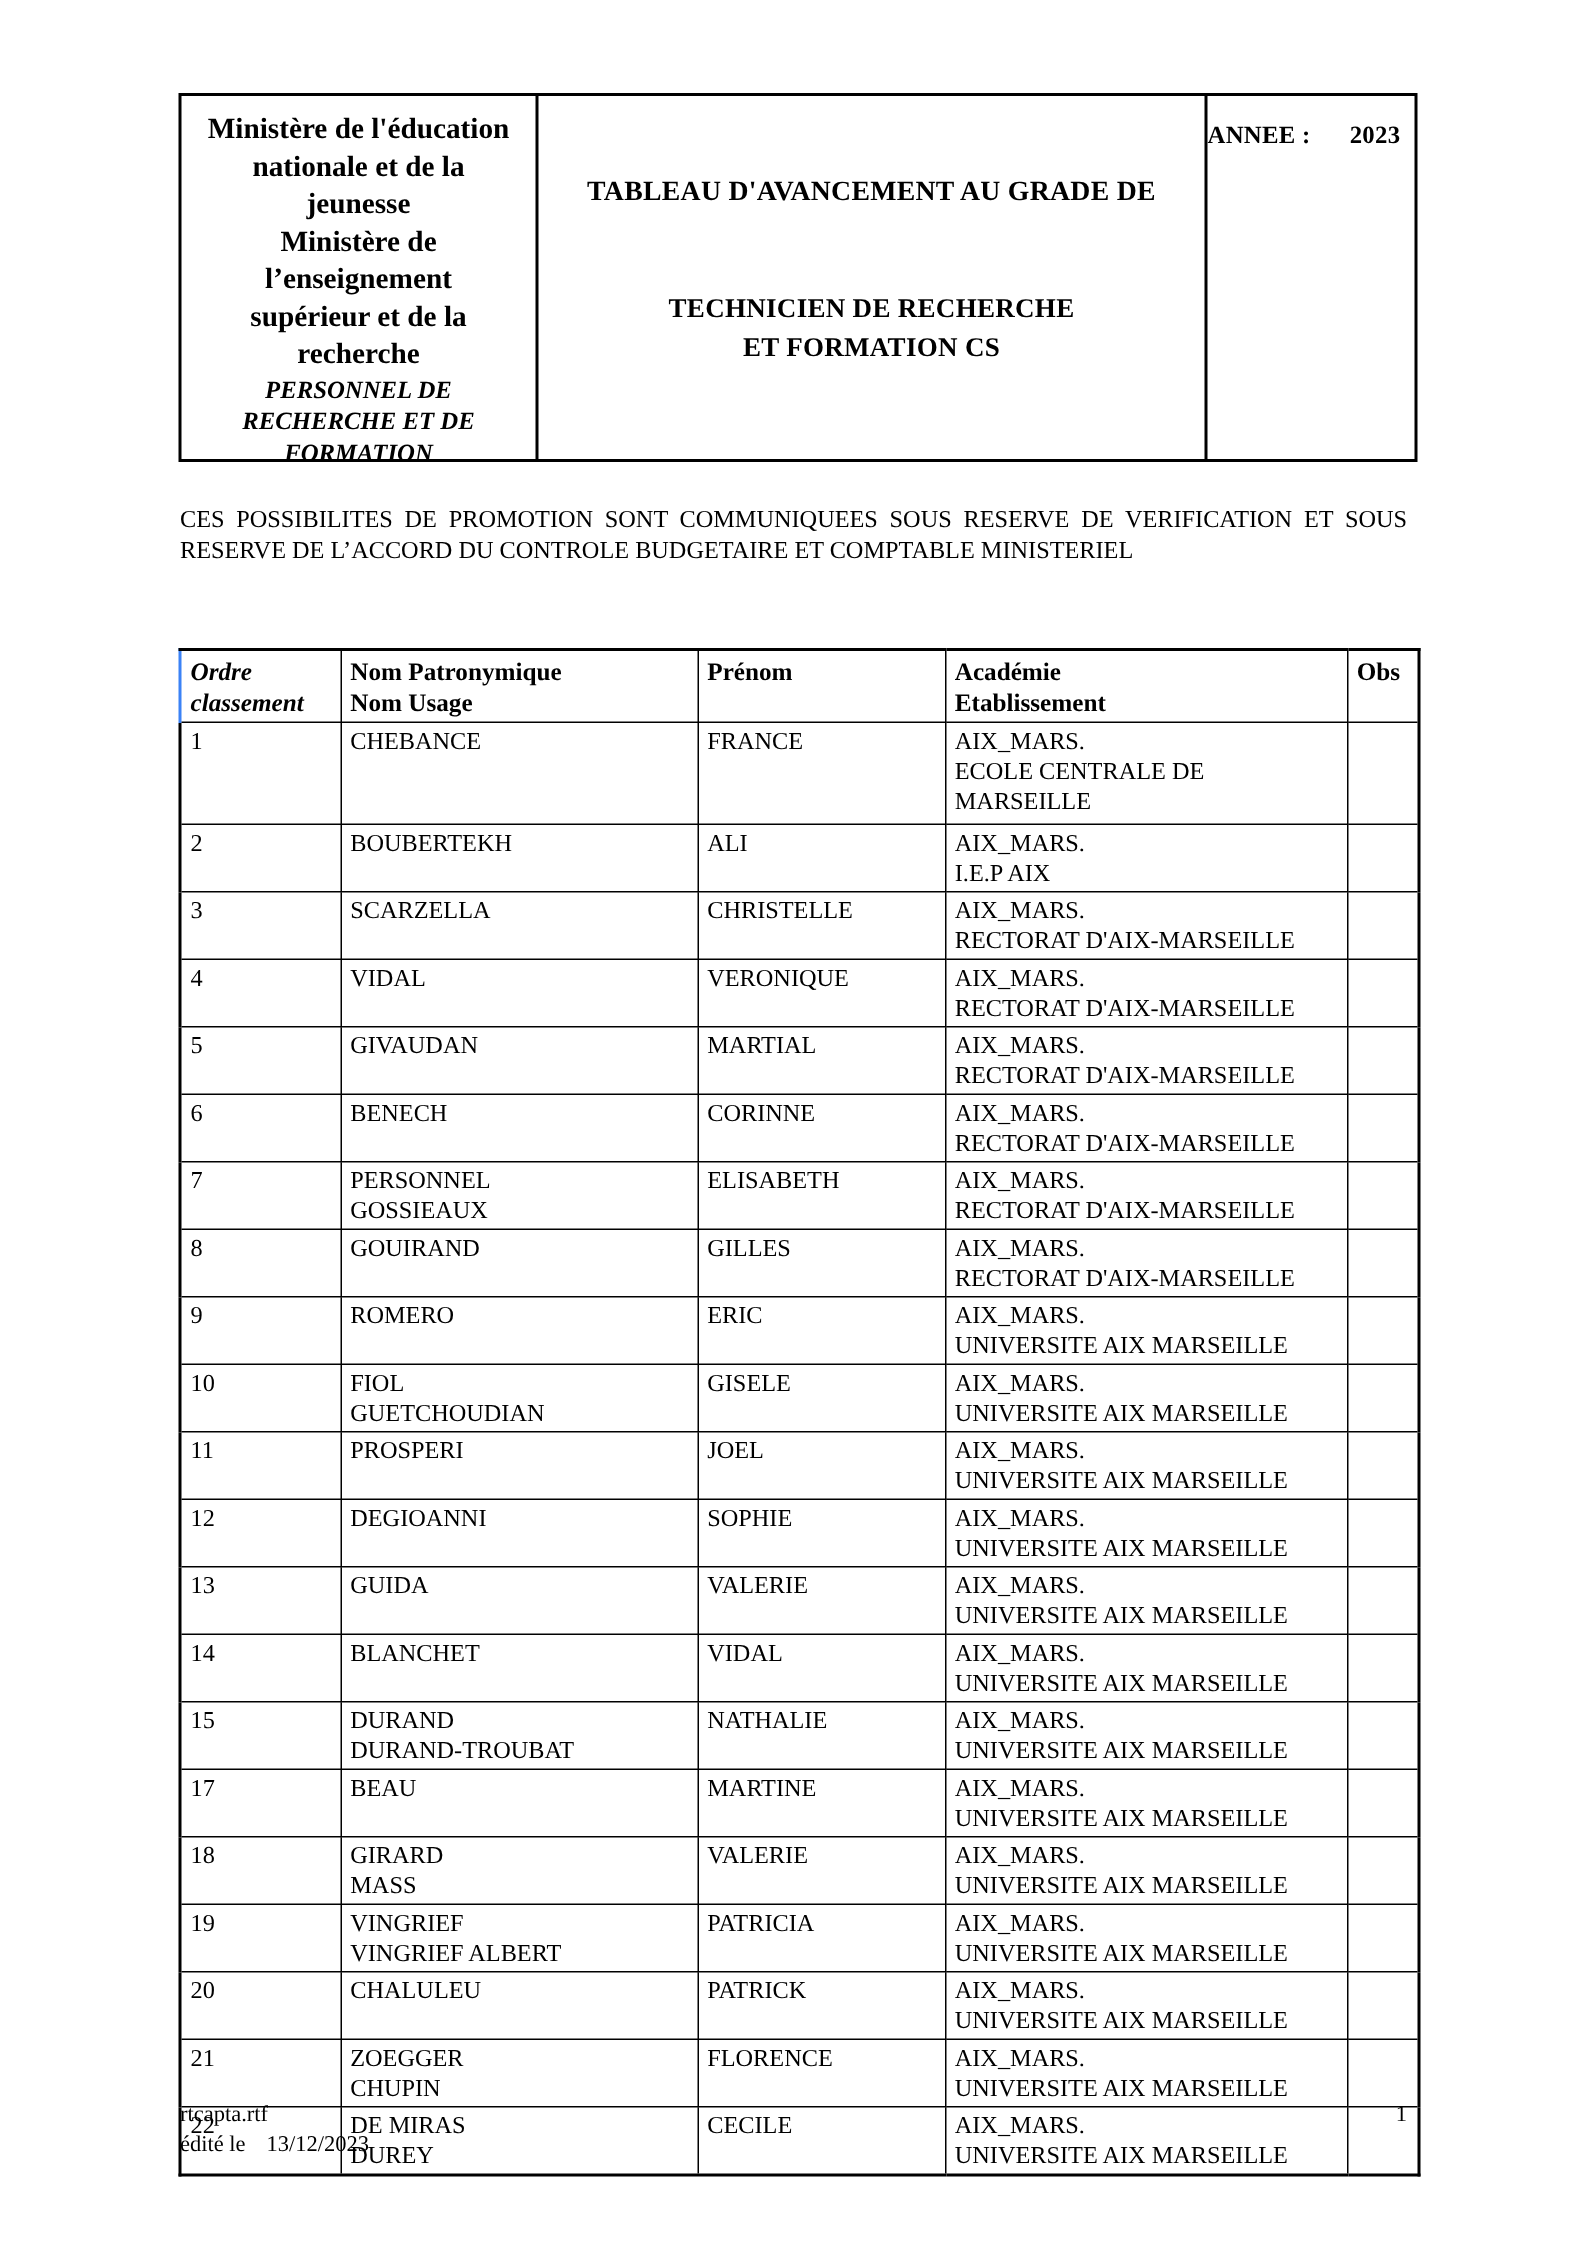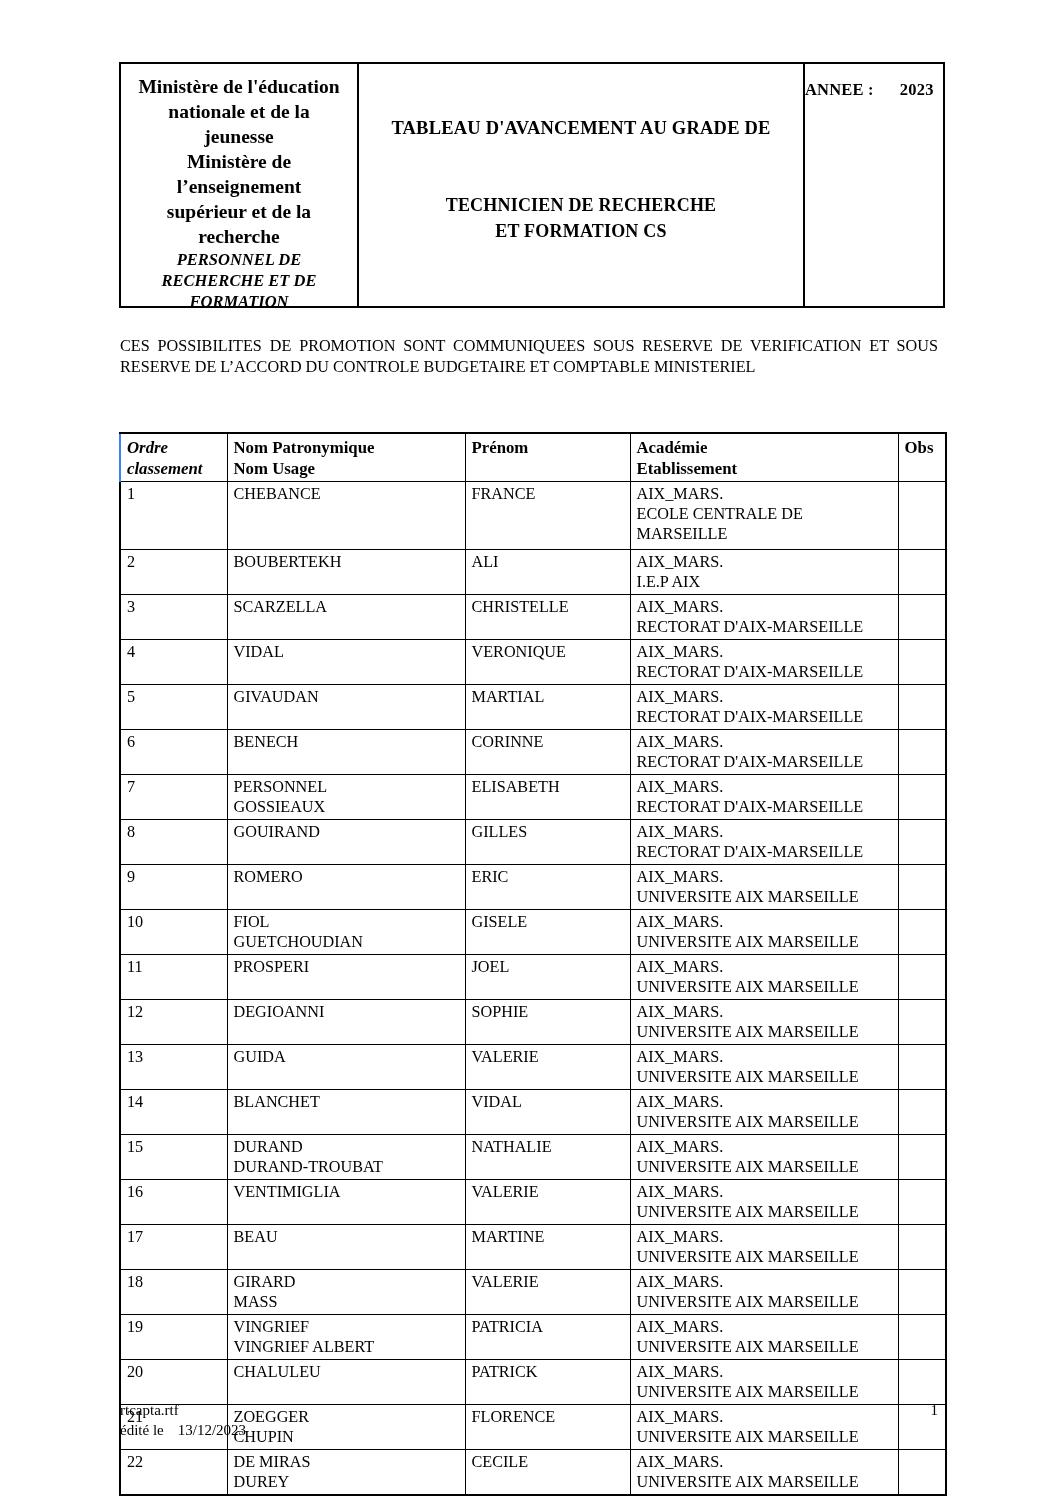--- a/index.html
+++ b/index.html
@@ -340,27 +340,20 @@
           <td></td>
         </tr>
         <tr>
           <td>15</td>
           <td><span>DURAND</span><span class="nom-line2">DURAND-TROUBAT</span></td>
           <td>NATHALIE</td>
           <td><span>AIX_MARS.</span><span class="acad-line2">UNIVERSITE AIX MARSEILLE</span></td>
           <td></td>
         </tr>
         <tr>
-          <td>16</td>
-          <td><span>VENTIMIGLIA</span></td>
-          <td>VALERIE</td>
-          <td><span>AIX_MARS.</span><span class="acad-line2">UNIVERSITE AIX MARSEILLE</span></td>
-          <td></td>
-        </tr>
-        <tr>
           <td>17</td>
           <td><span>BEAU</span></td>
           <td>MARTINE</td>
           <td><span>AIX_MARS.</span><span class="acad-line2">UNIVERSITE AIX MARSEILLE</span></td>
           <td></td>
         </tr>
         <tr>
           <td>18</td>
           <td><span>GIRARD</span><span class="nom-line2">MASS</span></td>
           <td>VALERIE</td>

